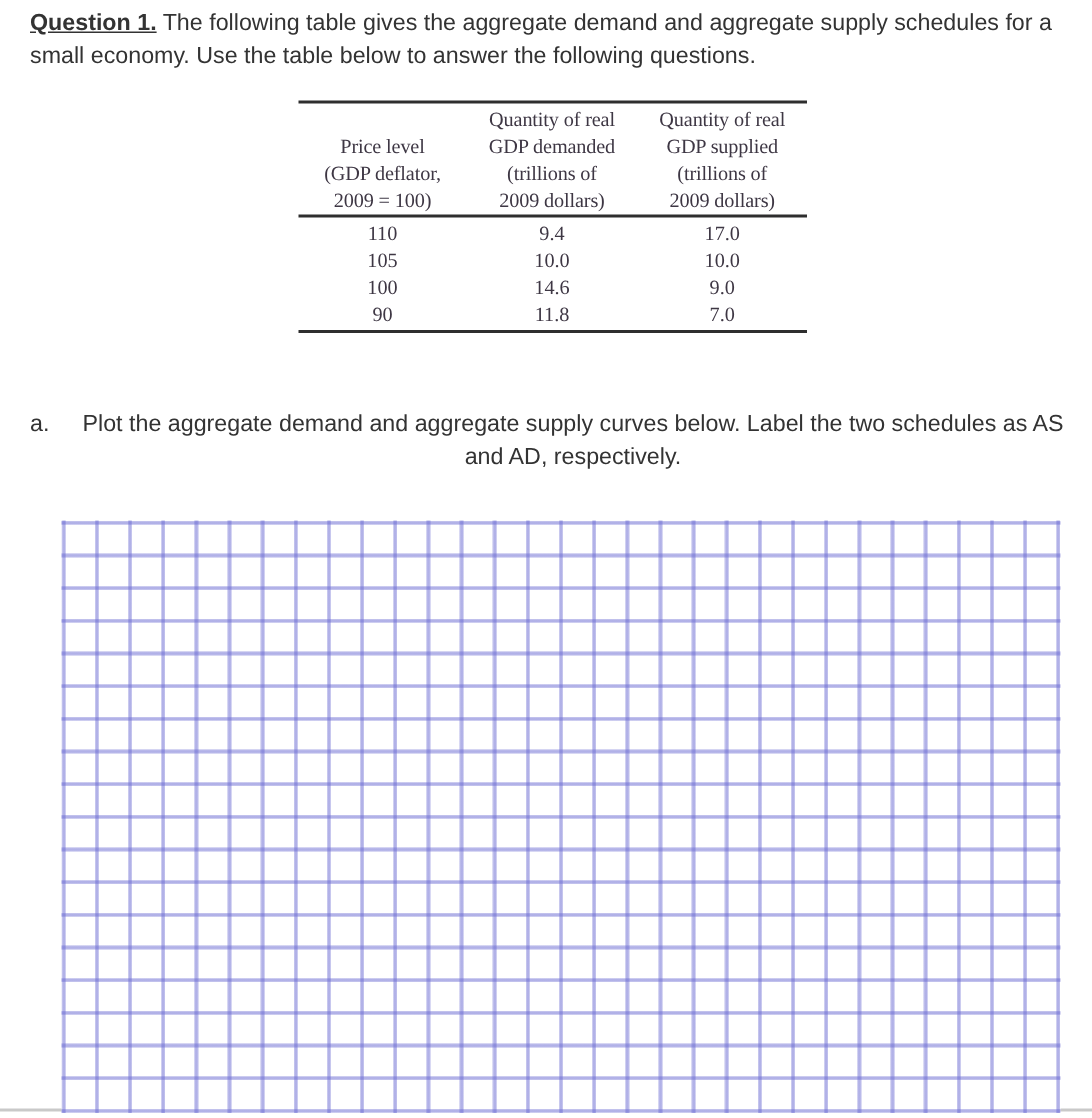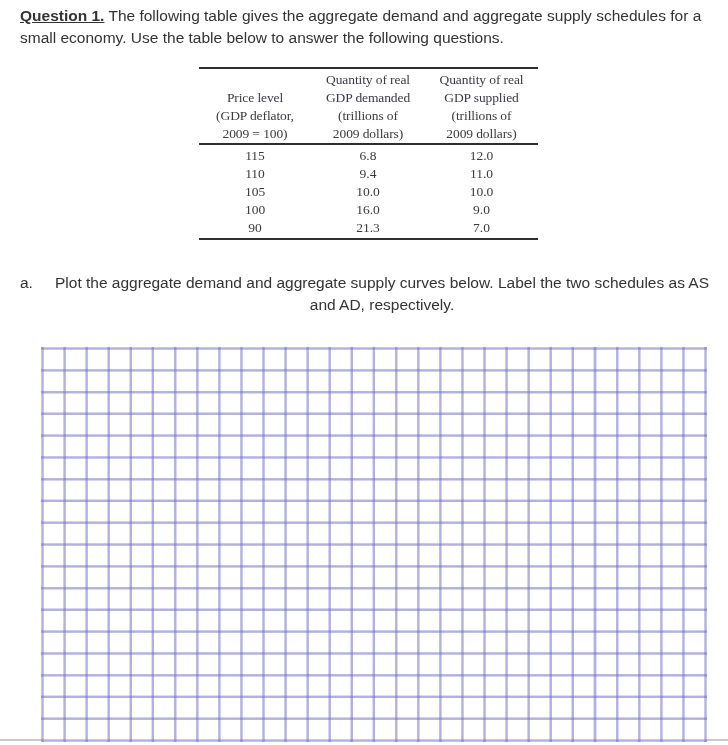--- a/index.html
+++ b/index.html
@@ -126,42 +126,37 @@
     </div>
     <div class="hcell col3">
       <div>Quantity of real</div>
       <div>GDP supplied</div>
       <div>(trillions of</div>
       <div>2009 dollars)</div>
     </div>
   </div>
   <div class="sched-body">
     <div class="sched-row">
-      <div class="cell col1">115</div>
-      <div class="cell col2">6.8</div>
-      <div class="cell col3">12.0</div>
-    </div>
-    <div class="sched-row">
       <div class="cell col1">110</div>
       <div class="cell col2">9.4</div>
-      <div class="cell col3">11.0</div>
+      <div class="cell col3">17.0</div>
     </div>
     <div class="sched-row">
       <div class="cell col1">105</div>
       <div class="cell col2">10.0</div>
       <div class="cell col3">10.0</div>
     </div>
     <div class="sched-row">
       <div class="cell col1">100</div>
-      <div class="cell col2">16.0</div>
+      <div class="cell col2">14.6</div>
       <div class="cell col3">9.0</div>
     </div>
     <div class="sched-row">
       <div class="cell col1">90</div>
-      <div class="cell col2">21.3</div>
+      <div class="cell col2">11.8</div>
       <div class="cell col3">7.0</div>
     </div>
   </div>
 </div>
 
 <div class="part-a">
   <span class="marker">a.</span>
   <span class="ptext">Plot the aggregate demand and aggregate supply curves below. Label the two schedules as AS and AD, respectively.</span>
 </div>
 

